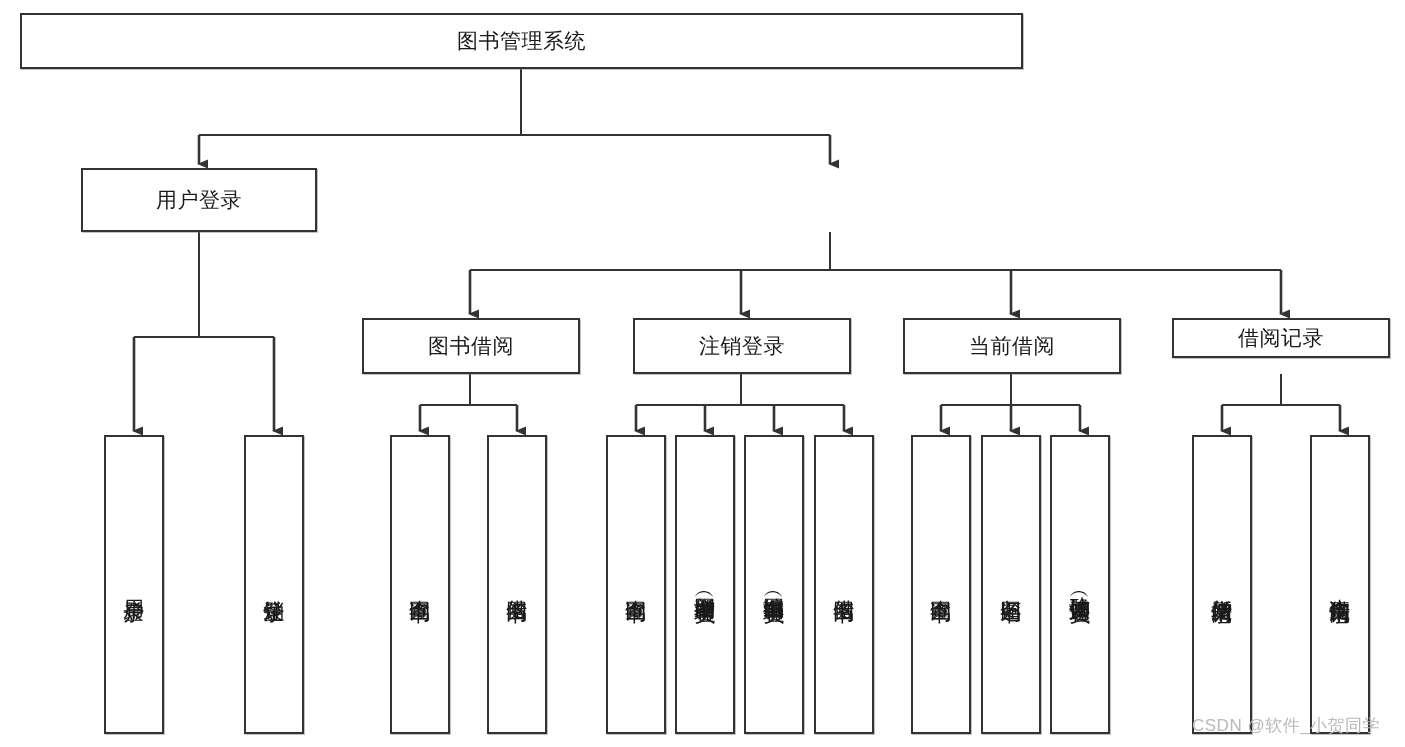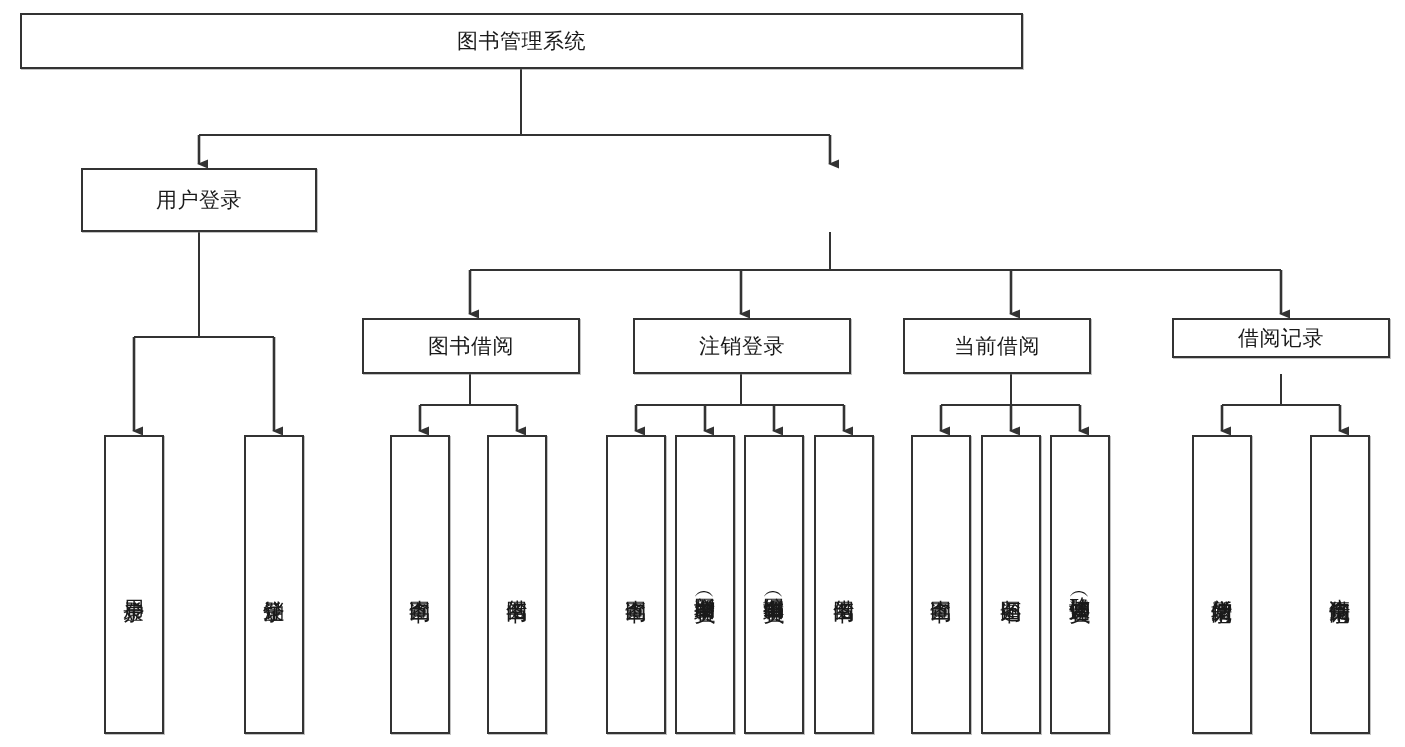--- a/index.html
+++ b/index.html
@@ -160,21 +160,21 @@
   <div class="node-box" style="left:81px; top:168px; width:236px; height:64px;">
     <div class="node-label-h">用户登录</div>
   </div>
 
   <div class="node-box" style="left:362px; top:318px; width:218px; height:56px;">
     <div class="node-label-h">图书借阅</div>
   </div>
   <div class="node-box" style="left:633px; top:318px; width:218px; height:56px;">
     <div class="node-label-h">注销登录</div>
   </div>
-  <div class="node-box" style="left:903px; top:318px; width:188px; height:56px;">
+  <div class="node-box" style="left:903px; top:318px; width:218px; height:56px;">
     <div class="node-label-h">当前借阅</div>
   </div>
   <div class="node-box" style="left:1172px; top:318px; width:218px; height:40px;">
     <div class="node-label-h">借阅记录</div>
   </div>
 
   <div class="node-box" style="left:104px; top:435px; width:60px; height:299px;">
     <div class="node-label-v">用户登录</div>
   </div>
   <div class="node-box" style="left:244px; top:435px; width:60px; height:299px;">
@@ -211,14 +211,15 @@
     <div class="node-label-v">确认归还（管理员）</div>
   </div>
 
   <div class="node-box" style="left:1192px; top:435px; width:60px; height:299px;">
     <div class="node-label-v">新增借阅记录</div>
   </div>
   <div class="node-box" style="left:1310px; top:435px; width:60px; height:299px;">
     <div class="node-label-v">查询借阅记录</div>
   </div>
 
+  <div class="watermark" style="left:1192px; top:714px;">CSDN @软件_小贺同学</div>
 
 </div>
 
 </body></html>

